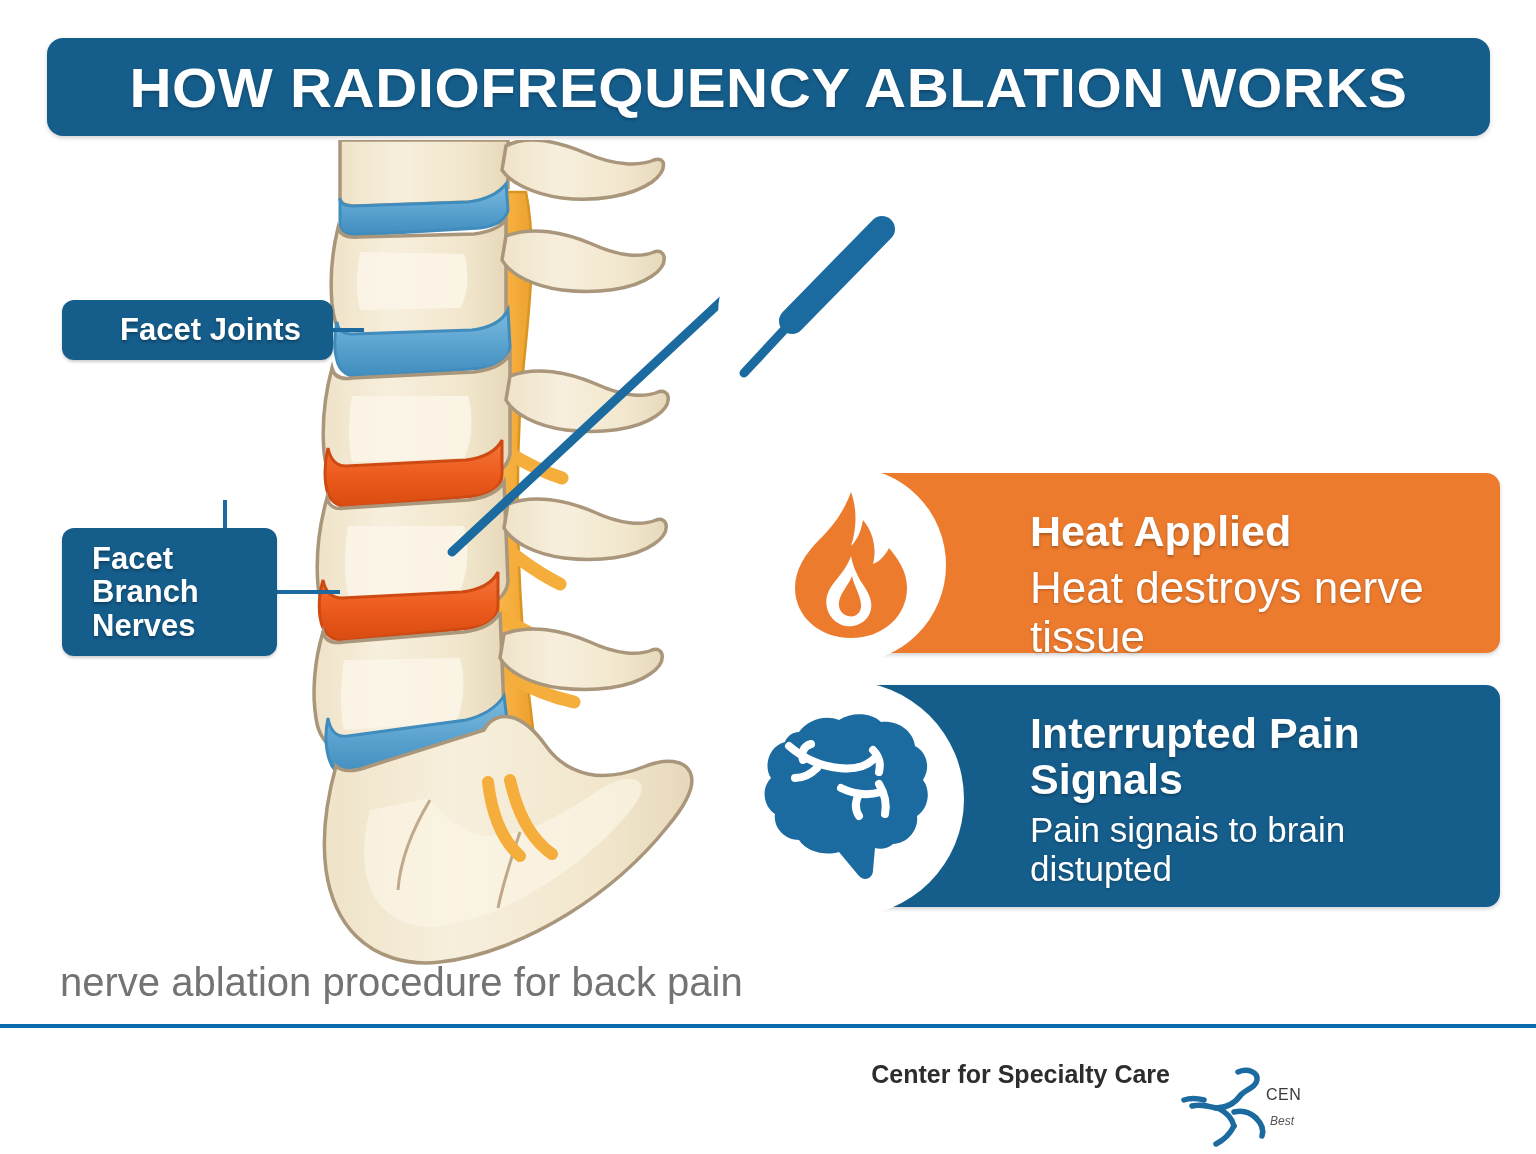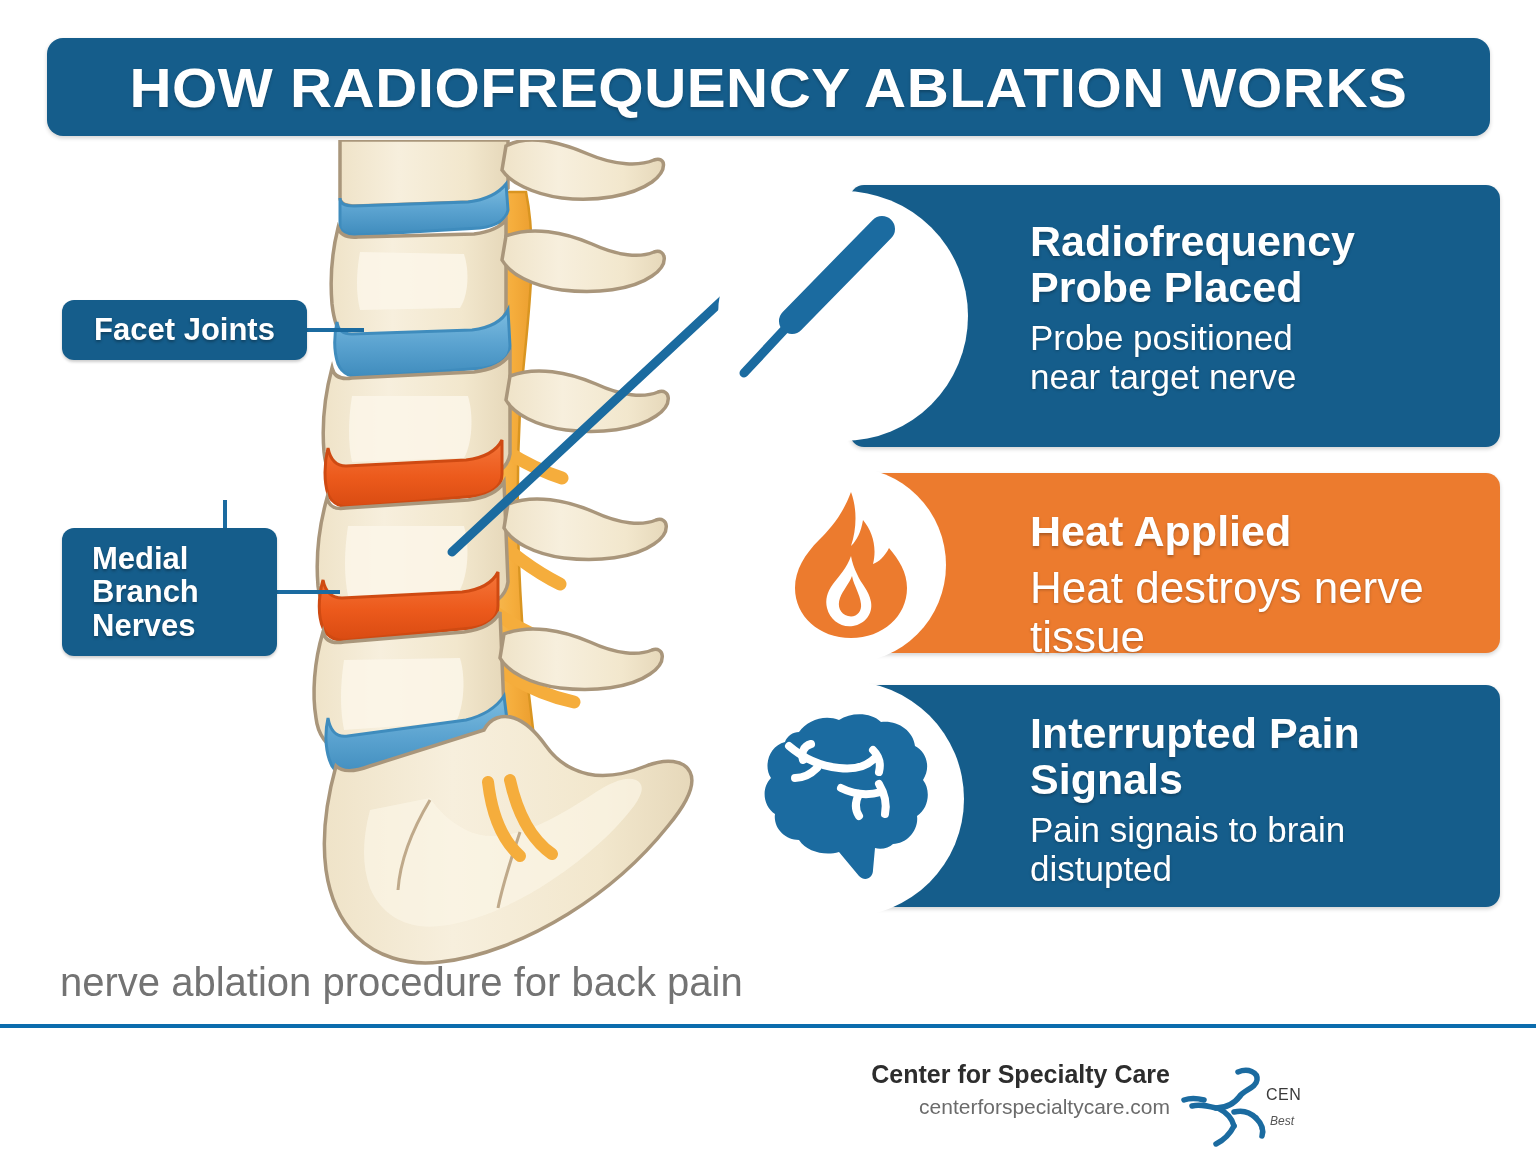--- a/index.html
+++ b/index.html
@@ -38,20 +38,21 @@
   
   .callout{
     position:absolute;
     background:#155d8b;
     border-radius:12px;
     color:#fff;
     font-weight:bold;
     display:flex;align-items:center;
     box-shadow:0 2px 3px rgba(0,0,0,.2);
     z-index:6;
+    padding-left:26px;
   }
   .callout span{
     text-shadow:0 2px 3px rgba(0,0,0,.3);
     line-height:1.08;
   }
   #callout-facet{
     left:62px;top:300px;width:245px;height:60px;
     justify-content:center;
   }
   #callout-facet span{font-size:31px;}
@@ -280,38 +281,28 @@
       </g>
     </svg>
   </div>
 
   <div class="callout" id="callout-facet">
     <span>Facet Joints</span>
   </div>
 
   <div class="callout" id="callout-medial">
     <div>
-      <span>Medial</span>
+      <span>Facet</span>
       <span>Branch</span>
       <span>Nerves</span>
     </div>
   </div>
 
   <div class="cards">
 
-    <div class="card card-blue" id="card-probe">
-      <div class="ctitle">
-        <div>Radiofrequency</div>
-        <div>Probe Placed</div>
-      </div>
-      <div class="cdesc">
-        <div>Probe positioned</div>
-        <div>near target nerve</div>
-      </div>
-    </div>
 
     <div class="cutout" style="left:-22px;top:6px;width:250px;height:250px;"></div>
     <div class="icon-holder" style="left:-10px;top:20px;width:180px;height:180px;">
       <svg width="180" height="180" viewBox="0 0 180 180">
         <path d="M14,168 L150,22" fill="none" stroke="#1b6ba0" stroke-width="9" stroke-linecap="round"></path>
         <path d="M62,116 L152,24" fill="none" stroke="#1b6ba0" stroke-width="26" stroke-linecap="round"></path>
       </svg>
     </div>
 
     <div class="card card-orange" id="card-heat">
@@ -369,21 +360,20 @@
 
   </div>
 
   <div class="caption">nerve ablation procedure for back pain</div>
 
   <div class="divider"></div>
 
   <div class="footer">
     <div class="footer-brand">
       <div class="brand-name">Center for Specialty Care</div>
-      <div class="brand-url">centerforspecialtycare.com</div>
     </div>
     <div class="footer-logo">
       <svg width="110" height="84" viewBox="0 0 110 84">
         <g fill="none" stroke="#1b6ba0" stroke-width="5.5" stroke-linecap="round" stroke-linejoin="round">
           <path d="M60,8 C70,4 80,8 79,16 C78,24 66,26 62,32"></path>
           <path d="M62,32 C56,40 48,44 38,44"></path>
           <path d="M38,44 C30,42 22,40 14,42"></path>
           <path d="M40,44 C48,48 54,54 56,62"></path>
           <path d="M56,62 C52,70 46,76 38,80"></path>
           <path d="M56,48 C64,46 72,48 78,54"></path>

